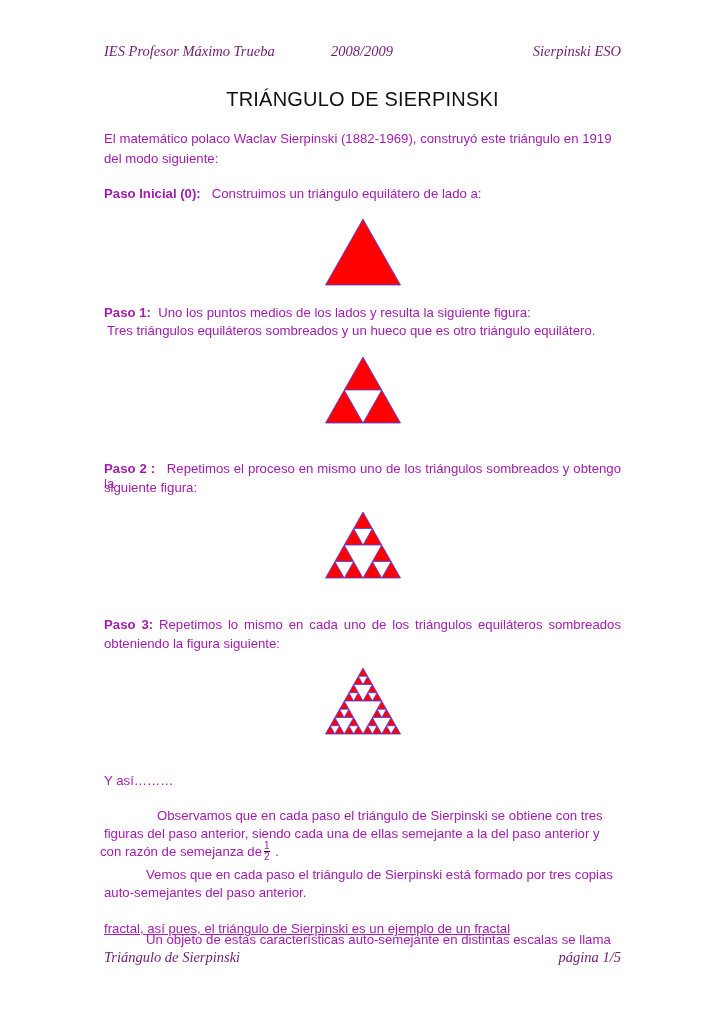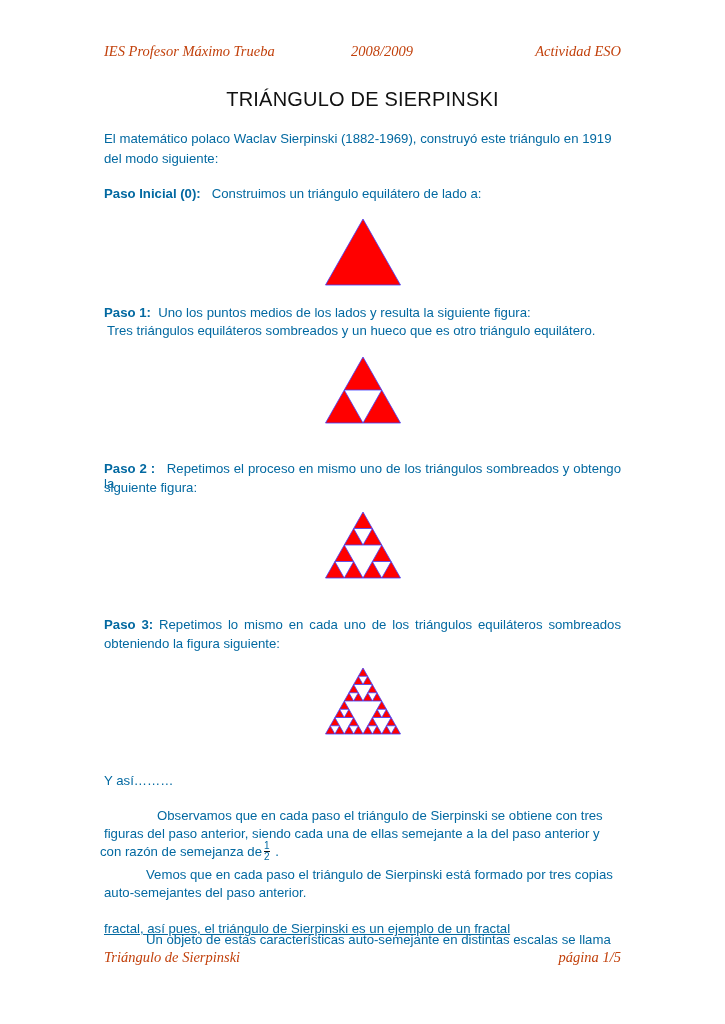--- a/index.html
+++ b/index.html
@@ -1,32 +1,32 @@
 <!DOCTYPE html>
 <html><head>
 <meta charset="utf-8">
 <style>
   html, body { margin: 0; padding: 0; background: #ffffff; }
   body { width: 725px; height: 1024px; position: relative; overflow: hidden; color: #111; }
-  .serif-i { font-family: "Liberation Serif", serif; font-style: italic; font-size: 14.5px; color: #c2410c; }
-  .sans { font-family: "Liberation Sans", sans-serif; font-size: 13.2px; color: #0369a1; }
+  .serif-i { font-family: "Liberation Serif", serif; font-style: italic; font-size: 14.5px; color: #701a75; }
+  .sans { font-family: "Liberation Sans", sans-serif; font-size: 13.2px; color: #a21caf; }
   .abs { position: absolute; white-space: nowrap; }
   .title { font-family: "Liberation Sans", sans-serif; font-size: 20px; color: #111; left: 0; width: 725px; text-align: center; top: 88px; letter-spacing: 0.2px; }
   b { font-weight: bold; margin-top: 29px; }
   .just { white-space: normal; width: 517px; text-align: justify; text-align-last: justify; }
   svg.tri { position: absolute; }
   .frac { display: inline-block; vertical-align: middle; text-align: center; font-size: 10px; line-height: 10px; margin: 0 2px; }
   .frac span { display: block; }
 </style>
 </head>
 <body>
 
 <div class="abs serif-i" style="left:104px; top:43px;">IES Profesor Máximo Trueba</div>
-<div class="abs serif-i" style="left:351px; top:43px;">2008/2009</div>
-<div class="abs serif-i" style="right:104px; top:43px;">Actividad ESO</div>
+<div class="abs serif-i" style="left:331px; top:43px;">2008/2009</div>
+<div class="abs serif-i" style="right:104px; top:43px;">Sierpinski ESO</div>
 
 <div class="abs title">TRIÁNGULO DE SIERPINSKI</div>
 
 <div class="abs sans" style="left:104px; top:131px;">El matemático polaco Waclav Sierpinski (1882-1969), construyó este triángulo en 1919</div>
 <div class="abs sans" style="left:104px; top:151px;">del modo siguiente:</div>
 
 <div class="abs sans" style="left:104px; top:186px;">
   <b>Paso Inicial (0):</b>&nbsp;&nbsp;&nbsp;<span>Construimos un triángulo equilátero de lado a:</span>
 </div>
 

